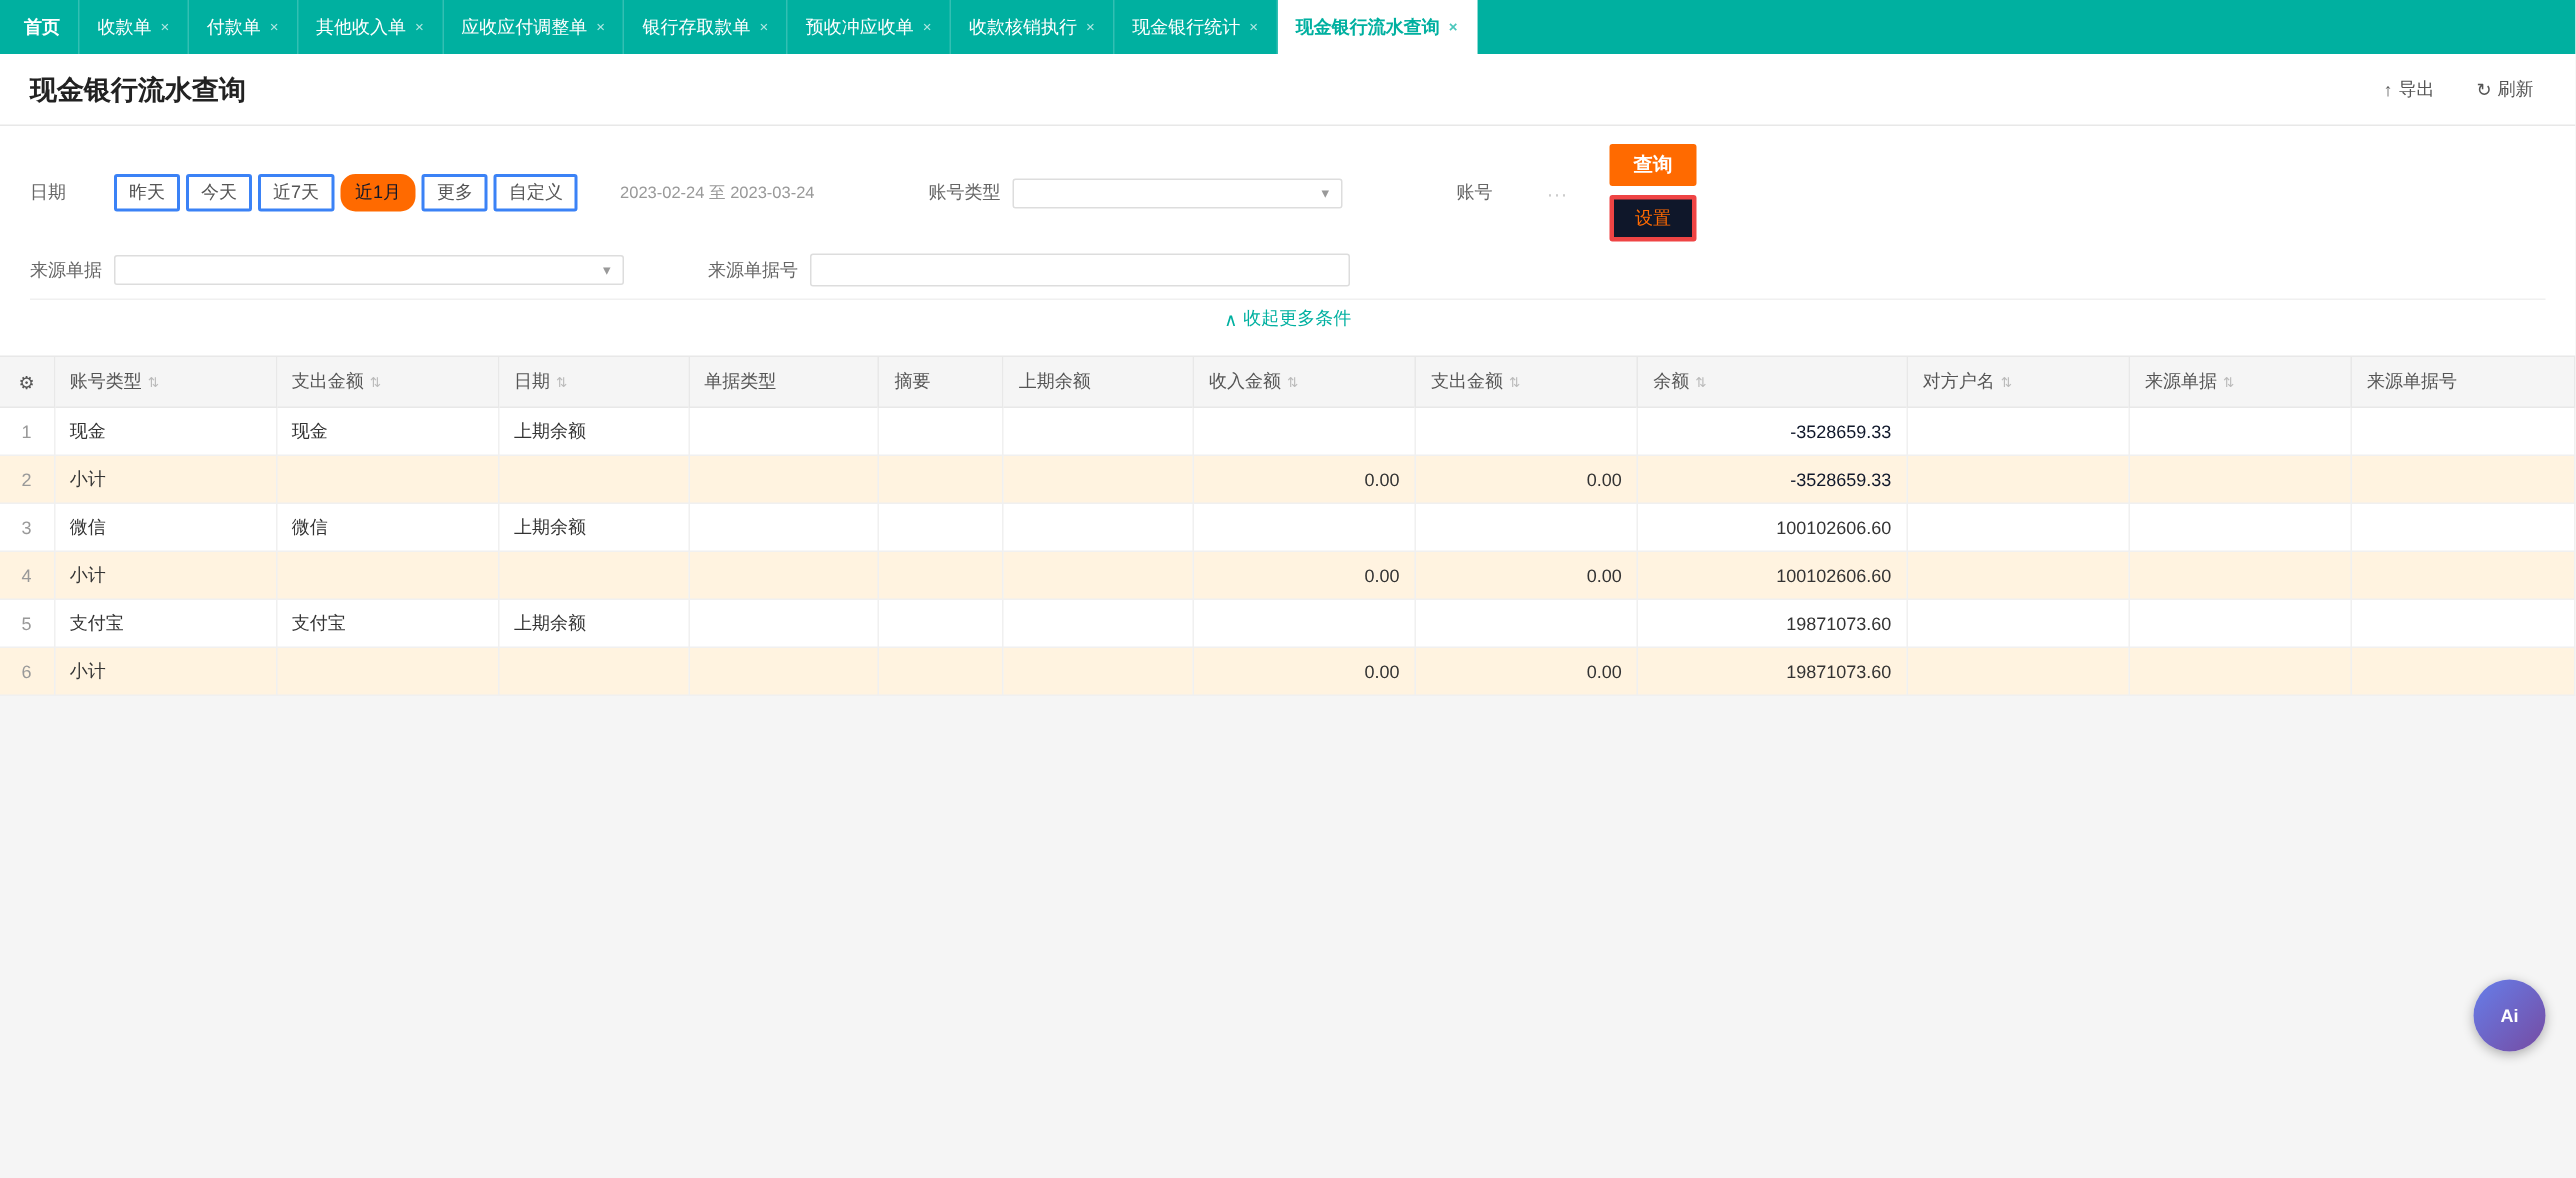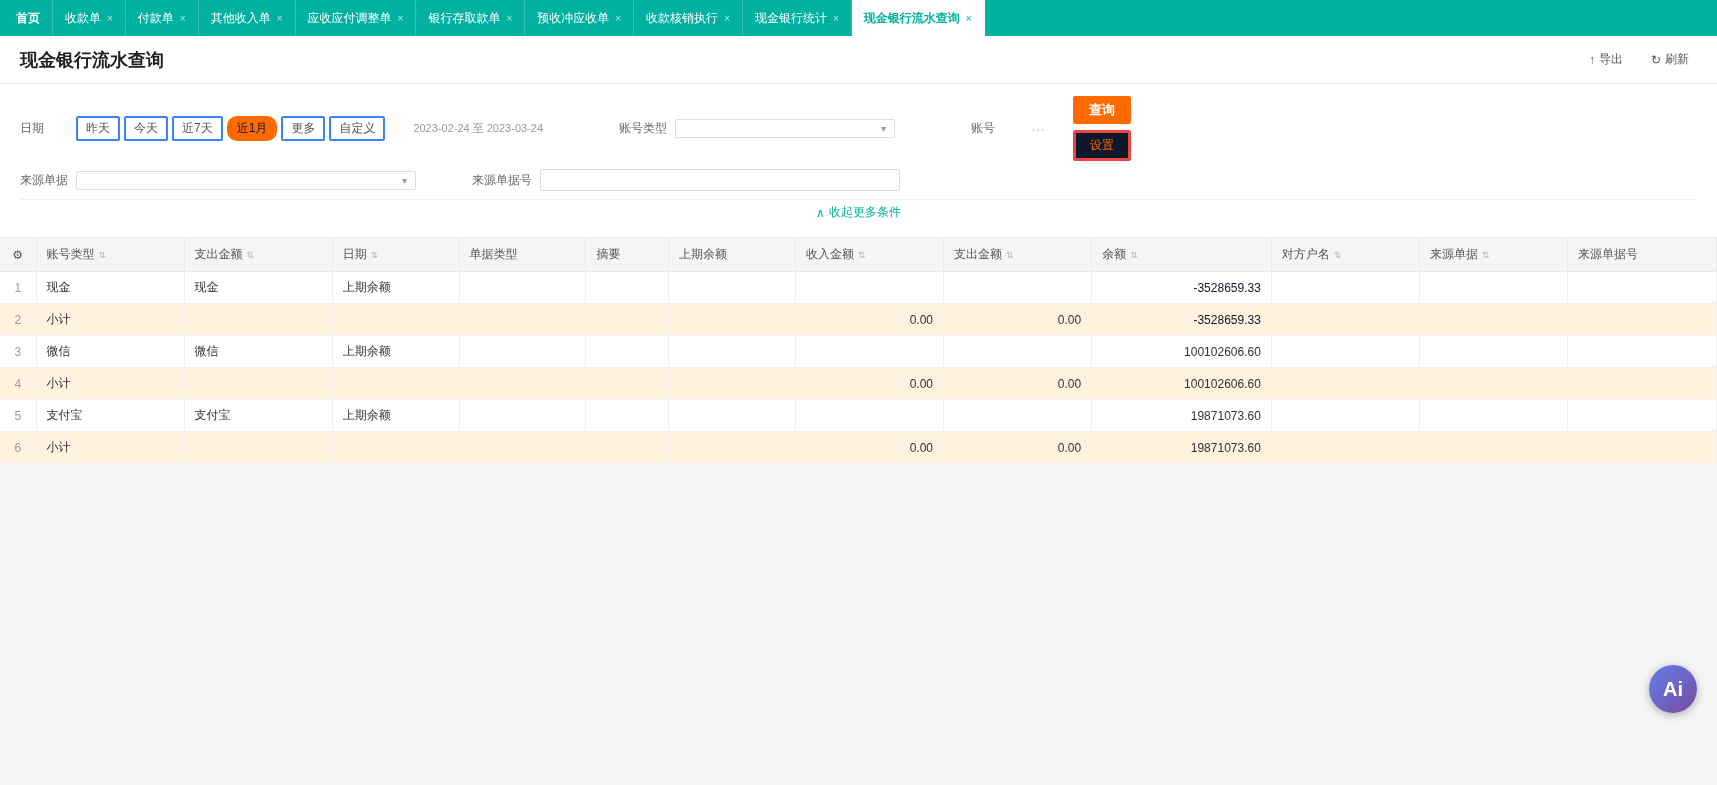--- a/index.html
+++ b/index.html
@@ -230,31 +230,31 @@
     }
     tbody tr:nth-child(even) { background: #fff8f0; }
     tbody tr.subtotal { background: #fff3e0; }
 
     .row-num { color: #999; text-align: center; }
     .amount-value { text-align: right; }
     .negative { color: #0f172a; }
     .ai-btn {
       position: fixed;
       right: 20px;
-      bottom: 72px;
+      bottom: 84px;
       background: linear-gradient(135deg, #667eea, #764ba2);
       color: #fff;
       border-radius: 50%;
       width: 48px;
       height: 48px;
       display: flex;
       align-items: center;
       justify-content: center;
       font-weight: bold;
-      font-size: 20px;
+      font-size: 12px;
       cursor: pointer;
       box-shadow: 0 2px 8px rgba(0,0,0,0.3);
     }
   </style>
 </head>
 <body>
 
 <nav class="top-nav">
   <div class="nav-tab home">
     <span>首页</span>

